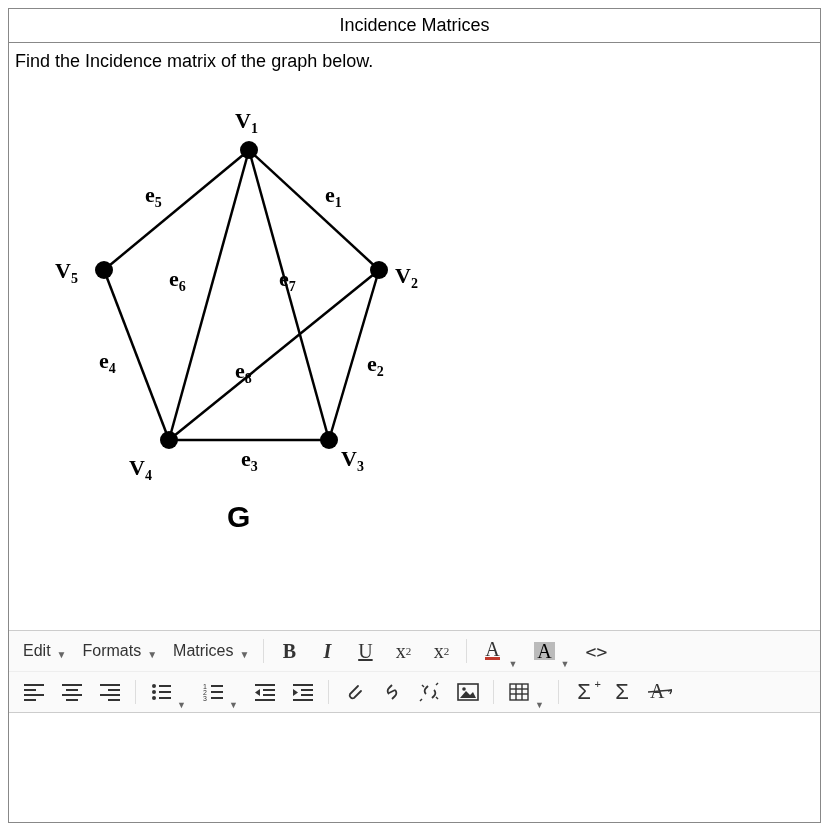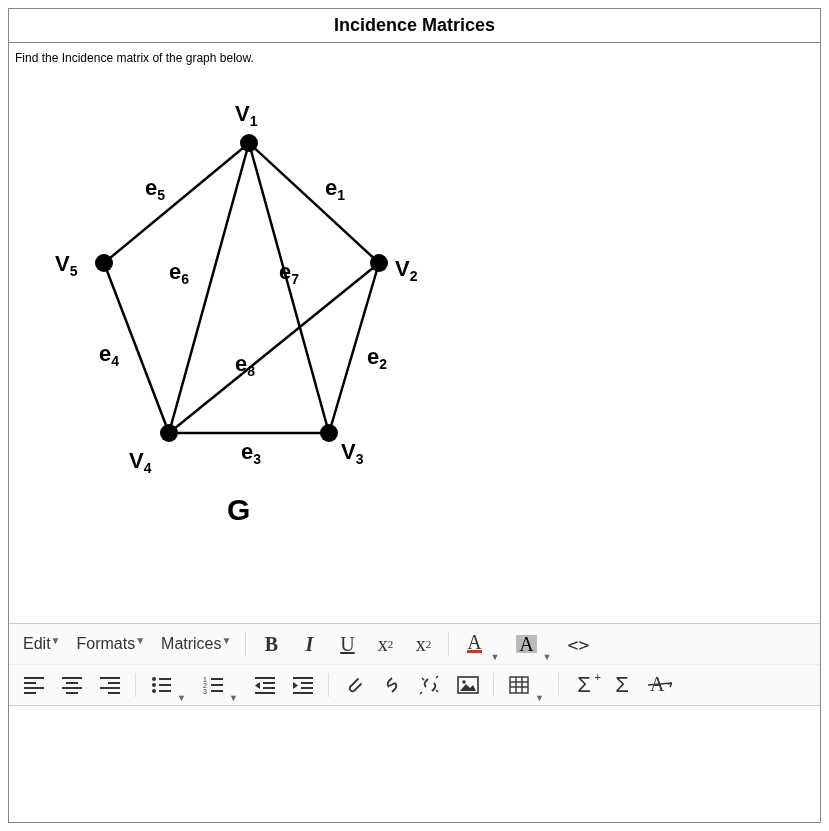--- a/index.html
+++ b/index.html
@@ -1,29 +1,29 @@
 <!DOCTYPE html>
 <html><head>
 <meta charset="utf-8">
 <style>
   html,body{margin:0;padding:0;font-family:Verdana,Arial,sans-serif;background:#fff}
   .page{width:829px;height:831px;box-sizing:border-box;padding:8px}
   .outer{border:1px solid #888;height:100%;box-sizing:border-box}
-  .title-row{border-bottom:1px solid #888;text-align:center;font-weight:bold;font-size:18px;padding:6px 0}
-  .prompt{font-size:12px;padding:8px 6px}
+  .title-row{border-bottom:1px solid #888;text-align:center;font-weight:normal;font-size:18px;padding:6px 0}
+  .prompt{font-size:18px;padding:8px 6px}
   .graph-wrap{position:relative;width:500px;height:520px;margin:10px 0 0 0}
   .graph-wrap svg{position:absolute;left:0;top:0}
-  .lbl{position:absolute;font-family:Liberation Sans, sans-serif;font-size:22px;font-weight:bold;color:#000;white-space:nowrap}
+  .lbl{position:absolute;font-family:Liberation Serif, serif;font-size:22px;font-weight:bold;color:#000;white-space:nowrap}
   .lbl sub{font-size:14px;font-weight:bold}
   .gname{font-family:Verdana,Arial,sans-serif;font-size:30px;font-weight:bold}
 
   .toolbar{border-top:1px solid #ccc;border-bottom:1px solid #ccc;background:#fafafa;margin-top:20px}
   .tb-row{display:flex;align-items:center;gap:4px;padding:4px 8px;flex-wrap:nowrap}
   .tb-row + .tb-row{border-top:1px solid #eee}
-  .menu{font-size:16px;color:#333;padding:6px 6px;display:flex;align-items:flex-start;gap:0;cursor:pointer}
+  .menu{font-size:16px;color:#333;padding:6px 6px;display:flex;align-items:flex-end;gap:6px;cursor:pointer}
   .menu .caret{font-size:10px;color:#666}
   .btn{width:34px;height:32px;display:flex;align-items:center;justify-content:center;cursor:pointer;color:#333;font-size:20px}
   .btn svg{display:block}
   .sep{width:1px;height:24px;background:#ddd;margin:0 4px}
   .serif{font-family:'Times New Roman',serif}
   .tcell{position:relative}
   .tcell .caret{position:absolute;right:-8px;bottom:-2px;font-size:9px;color:#666}
   .Aunder{display:inline-block;font-family:'Times New Roman',serif;font-size:20px;line-height:14px;border-bottom:3px solid #c0392b;padding-bottom:1px}
   .Abg{display:inline-block;font-family:'Times New Roman',serif;font-size:20px;line-height:18px;background:#bbb;color:#000;padding:0 3px}
 </style>

